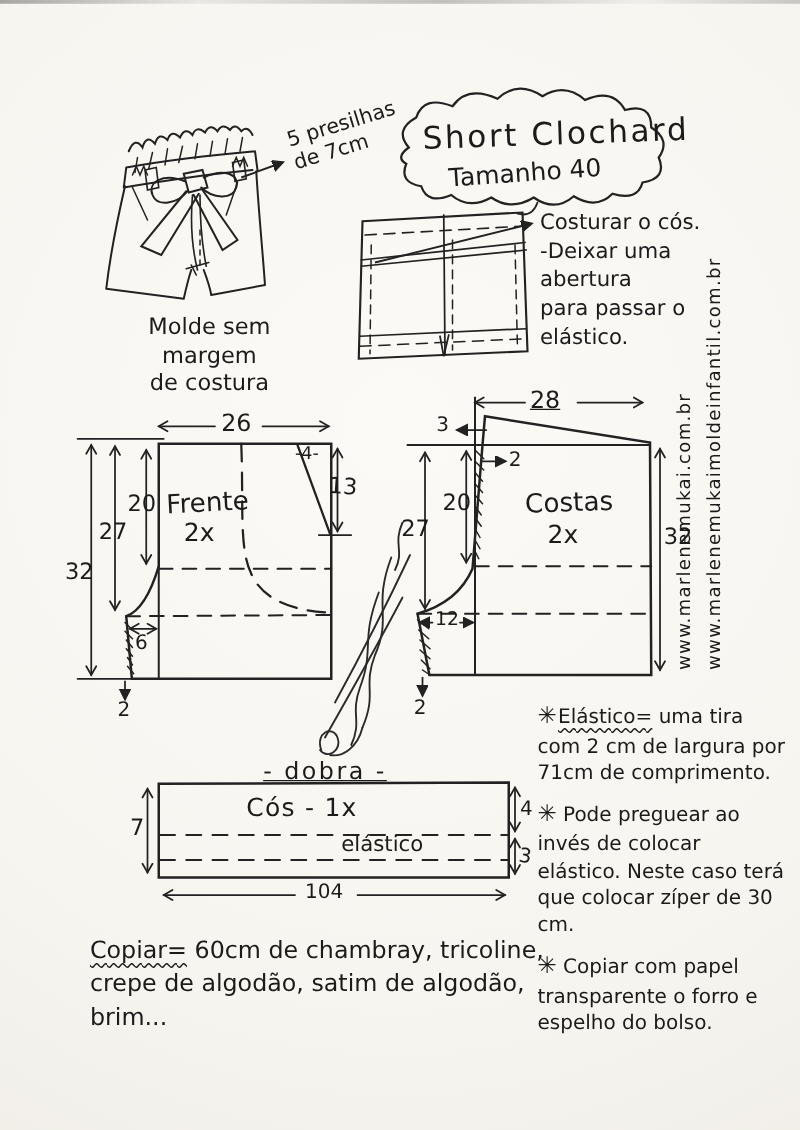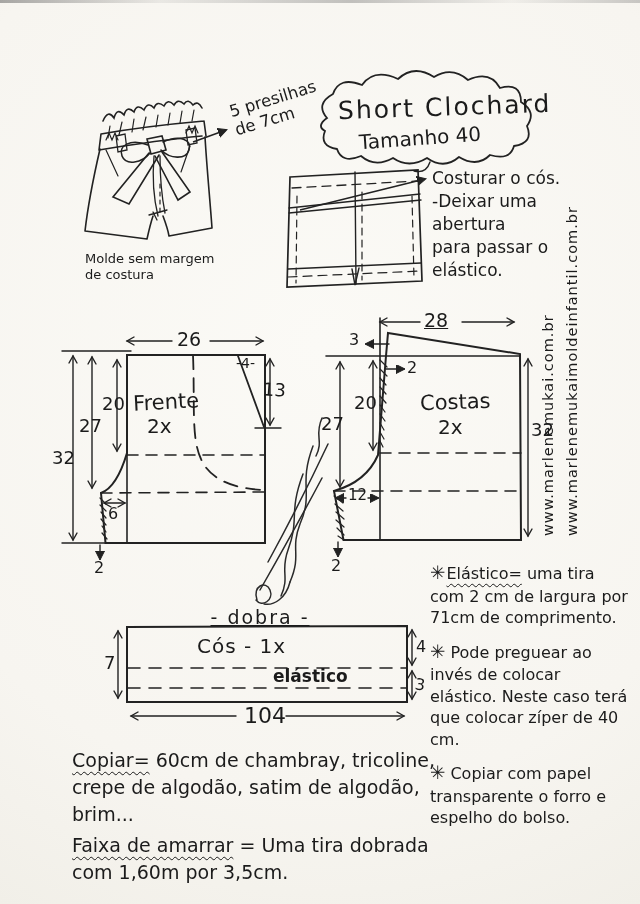--- a/index.html
+++ b/index.html
@@ -144,21 +144,21 @@
       <path d="M286,716 L404,716" marker-end="url(#mO)"></path>
     </g>
   </svg>
 
   <div class="lbl" style="left:338px;top:94px;width:185px;text-align:center;font-size:25px;letter-spacing:2px;transform:rotate(-2deg);">Short Clochard</div>
   <div class="lbl" style="left:345px;top:127px;width:150px;text-align:center;font-size:20px;transform:rotate(-4deg);">Tamanho 40</div>
 
   <div class="lbl pre" style="left:231px;top:90px;font-size:16.5px;line-height:1.15;transform:rotate(-17deg);">5 presilhas
 de 7cm</div>
 
-  <div class="lbl pre" style="left:85px;top:251px;width:165px;text-align:left;font-size:13px;line-height:1.25;">Molde sem margem
+  <div class="lbl pre" style="left:85px;top:251px;width:165px;text-align:center;font-size:18px;line-height:1.25;">Molde sem margem
 de costura</div>
 
   <div class="lbl pre" style="left:432px;top:167px;width:180px;font-size:17px;line-height:1.35;">Costurar o cós.
 -Deixar uma abertura
 para passar o
 elástico.</div>
 
   <div class="lbl vert" style="left:541px;top:306px;height:230px;font-size:14.5px;">www.marlenemukai.com.br</div>
   <div class="lbl vert" style="left:565px;top:216px;height:320px;font-size:14.5px;">www.marlenemukaimoldeinfantil.com.br</div>
 
@@ -179,29 +179,28 @@
   <div class="lbl" style="left:349px;top:331px;font-size:16px;">3</div>
   <div class="lbl" style="left:407px;top:359px;font-size:16px;">2</div>
   <div class="lbl" style="left:354px;top:393px;font-size:18px;">20</div>
   <div class="lbl" style="left:321px;top:414px;font-size:18px;">27</div>
   <div class="lbl" style="left:531px;top:420px;font-size:18px;">32</div>
   <div class="lbl" style="left:348px;top:487px;font-size:15px;">12</div>
   <div class="lbl" style="left:331px;top:557px;font-size:16px;">2</div>
 
   <div class="lbl" style="left:260px;top:607px;transform:translateX(-50%);font-size:19px;letter-spacing:2px;text-decoration:underline;">- dobra -</div>
   <div class="lbl" style="left:197px;top:635px;font-size:20px;letter-spacing:1px;">Cós - 1x</div>
-  <div class="lbl" style="left:273px;top:667px;font-size:17px;font-weight:bold;">elástico</div>
+  <div class="lbl" style="left:273px;top:667px;font-size:17px;">elástico</div>
   <div class="lbl" style="left:104px;top:653px;font-size:18px;">7</div>
   <div class="lbl" style="left:416px;top:638px;font-size:16px;">4</div>
   <div class="lbl" style="left:415px;top:676px;font-size:16px;transform:rotate(8deg);">3</div>
-  <div class="lbl" style="left:244px;top:704px;font-size:22px;">104</div>
+  <div class="lbl" style="left:244px;top:704px;font-size:16px;">104</div>
 
   <div class="notes" style="position:absolute;left:430px;top:561px;width:200px;font-size:16px;line-height:1.34;">
     <p><span class="marker tight">✳</span><span class="wavy">Elástico=</span> <span>uma tira com 2 cm de largura por 71cm de comprimento.</span></p>
-    <p><span class="marker">✳</span><span>Pode preguear ao invés de colocar elástico. Neste caso terá que colocar zíper de 40 cm.</span></p>
+    <p><span class="marker">✳</span><span>Pode preguear ao invés de colocar elástico. Neste caso terá que colocar zíper de 30 cm.</span></p>
     <p><span class="marker">✳</span><span>Copiar com papel transparente o forro e espelho do bolso.</span></p>
   </div>
 
   <div class="notes" style="position:absolute;left:72px;top:747px;width:390px;font-size:19px;line-height:1.42;">
     <p style="margin:0 0 4px 0;"><span class="wavy">Copiar=</span> <span>60cm de chambray, tricoline, crepe de algodão, satim de algodão, brim...</span></p>
-    <p style="margin:0;"><span class="wavy">Faixa de amarrar</span> <span>= Uma tira dobrada com 1,60m por 3,5cm.</span></p>
   </div>
 </div>
 
 </body></html>

